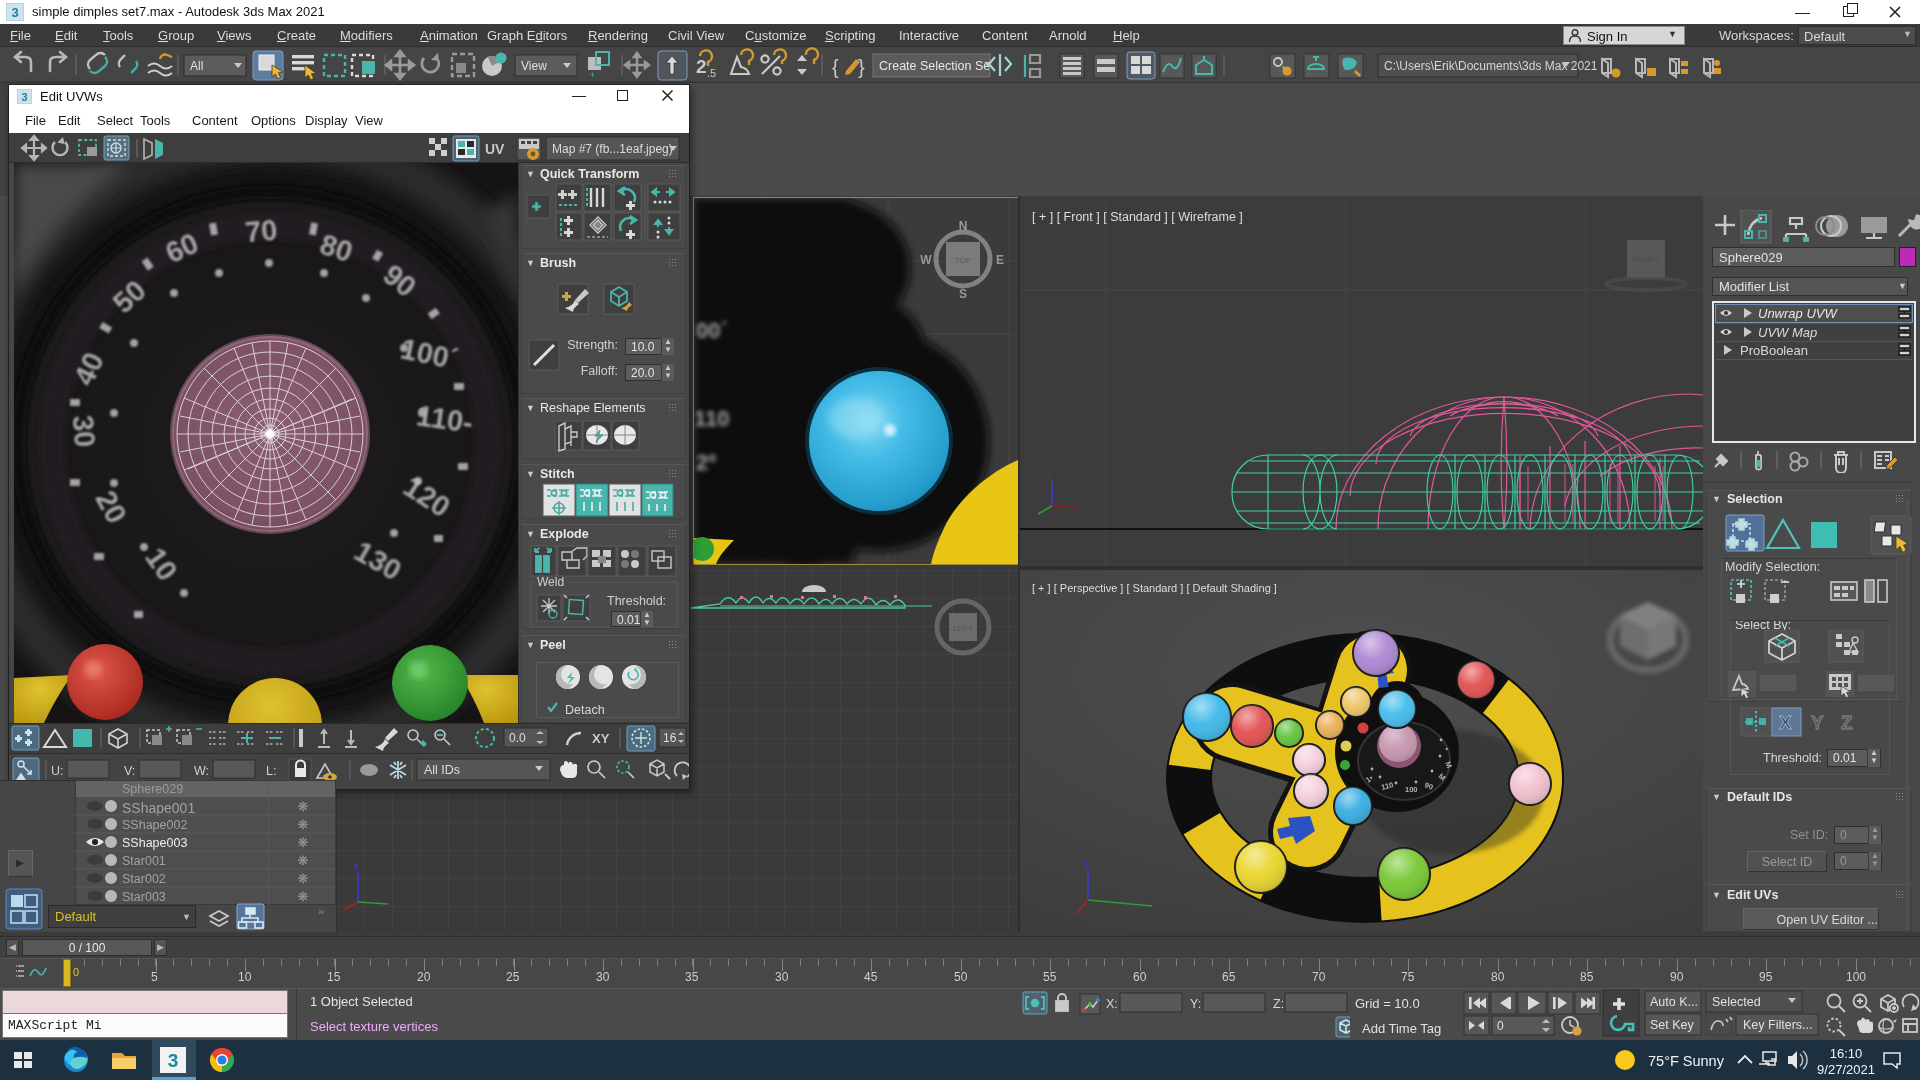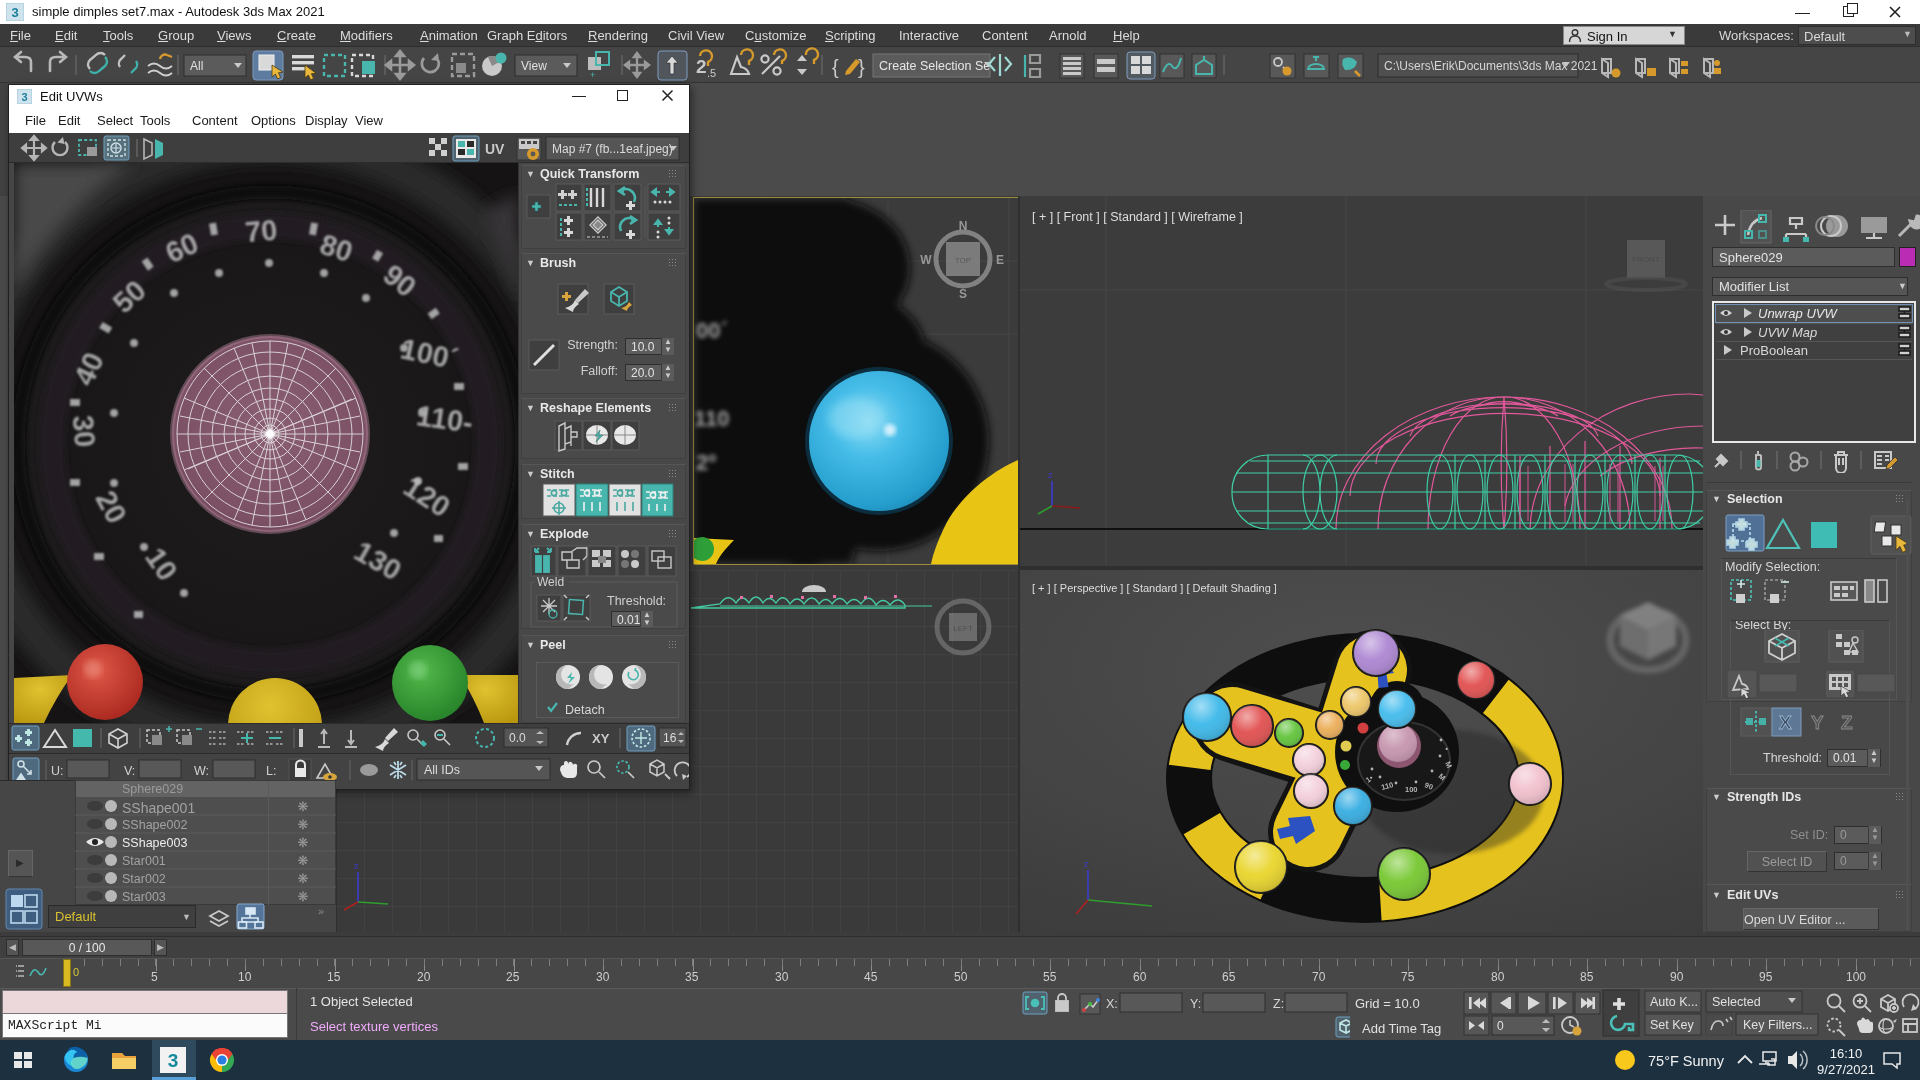--- a/index.html
+++ b/index.html
@@ -662,34 +662,34 @@
   <text x="70" y="21" font-size="19" font-weight="bold" fill="#565656" stroke="#8a8a8a" stroke-width="0.8" font-family="Liberation Sans">Y</text>
   <text x="100" y="21" font-size="19" font-weight="bold" fill="#565656" stroke="#8a8a8a" stroke-width="0.8" font-family="Liberation Sans">Z</text>
  </g>
 </svg>
 <div class="tx" style="left:1763px;top:751px;font-size:12.5px;color:#d6d6d6">Threshold:</div>
 <div class="fld" style="left:1827px;top:749px;width:54px;height:18px;font-size:12px;padding:1px 0 0 5px">0.01</div>
 <div class="spin" style="left:1867px;top:749px;height:18px">▲<br>▼</div>
 
 <div class="rollout" style="left:1706px;top:788px;width:206px;height:100px"></div>
 <div class="tx" style="left:1712px;top:792px;font-size:9px;color:#ccc">▼</div>
-<div class="tx" style="left:1727px;top:790px;font-weight:bold;font-size:12.5px;color:#e6e6e6">Strength IDs</div>
+<div class="tx" style="left:1727px;top:790px;font-weight:bold;font-size:12.5px;color:#e6e6e6">Default IDs</div>
 <div class="abs" style="left:1895px;top:792px;width:10px;height:9px;background:radial-gradient(circle 1px,#8a8a8a 40%,transparent 45%) 0 0/3px 3px"></div>
 <div class="tx" style="left:1790px;top:828px;font-size:12.5px;color:#8f8f8f">Set ID:</div>
 <div class="fld" style="left:1834px;top:826px;width:48px;height:18px;font-size:12px;padding:1px 0 0 5px;color:#999">0</div>
 <div class="spin" style="left:1868px;top:826px;height:18px;color:#999">▲<br>▼</div>
 <div class="btn" style="left:1747px;top:851px;width:80px;height:21px;font-size:12.5px;text-align:center;padding-top:3px;color:#9a9a9a;background:#515151">Select ID</div>
 <div class="fld" style="left:1834px;top:852px;width:48px;height:18px;font-size:12px;padding:1px 0 0 5px;color:#999">0</div>
 <div class="spin" style="left:1868px;top:852px;height:18px;color:#999">▲<br>▼</div>
 
 <div class="rollout" style="left:1706px;top:884px;width:206px;height:48px"></div>
 <div class="tx" style="left:1712px;top:890px;font-size:9px;color:#ccc">▼</div>
 <div class="tx" style="left:1727px;top:888px;font-weight:bold;font-size:12.5px;color:#e6e6e6">Edit UVs</div>
 <div class="abs" style="left:1895px;top:890px;width:10px;height:9px;background:radial-gradient(circle 1px,#8a8a8a 40%,transparent 45%) 0 0/3px 3px"></div>
-<div class="btn" style="left:1743px;top:908px;width:136px;height:22px;font-size:12.5px;text-align:left;padding-top:4px;background:#5a5a5a">Open UV Editor ...</div>
+<div class="btn" style="left:1743px;top:908px;width:136px;height:22px;font-size:12.5px;text-align:right;padding-top:4px;background:#5a5a5a">Open UV Editor ...</div>
 
 <div class="abs" style="left:1906px;top:500px;width:3px;height:430px;background:#505050"></div>
 
 <div class="abs" style="left:8px;top:84px;width:682px;height:706px;background:#464646;border:1px solid #202020;box-shadow:2px 3px 8px rgba(0,0,0,0.45)"></div>
 <div class="abs" style="left:9px;top:85px;width:680px;height:48px;background:#ffffff"></div>
 <svg class="abs" style="left:17px;top:89px" width="15" height="15" viewBox="0 0 15 15">
       <rect width="15" height="15" fill="#cfe3ec" stroke="#9fc6d8"></rect>
       <text x="7.5" y="12" font-size="11" font-weight="bold" fill="#1b7f9e" text-anchor="middle" font-family="Liberation Sans">3</text>
     </svg>
 <div class="tx" style="left:40px;top:89px;font-size:13px;color:#111">Edit UVWs</div>
@@ -956,21 +956,21 @@
       <line x1="13" y1="87" x2="33" y2="67" stroke="#e0e0e0" stroke-width="3"></line>
  <text x="97" y="71" font-size="12.5" fill="#d0d0d0" text-anchor="end" font-family="Liberation Sans">Strength:</text>
  <text x="97" y="97" font-size="12.5" fill="#d0d0d0" text-anchor="end" font-family="Liberation Sans">Falloff:</text>
 </svg>
 <div class="fld" style="left:625px;top:338px;width:49px;height:17px;font-size:12px;padding:1px 0 0 5px;background:#5d5d5d">10.0</div>
 <div class="spin" style="left:661px;top:338px;height:17px">▲<br>▼</div>
 <div class="fld" style="left:625px;top:364px;width:49px;height:17px;font-size:12px;padding:1px 0 0 5px;background:#5d5d5d">20.0</div>
 <div class="spin" style="left:661px;top:364px;height:17px">▲<br>▼</div>
 <div class="rollout" style="left:521px;top:398px;width:165px;height:61px"></div>
 <div class="tx" style="left:526px;top:403px;font-size:9px;color:#ccc">▼</div>
-<div class="tx" style="left:540px;top:401px;font-weight:bold;font-size:12.5px;color:#e8e8e8">Reshape Elements</div>
+<div class="tx" style="left:540px;top:401px;font-weight:normal;font-size:12.5px;color:#e8e8e8">Reshape Elements</div>
 <div class="abs" style="left:668px;top:403px;width:10px;height:9px;background:radial-gradient(circle 1px,#8a8a8a 40%,transparent 45%) 0 0/3px 3px"></div>
 <svg class="abs" style="left:521px;top:418px" width="165" height="40" viewBox="0 0 165 40">
  <rect x="34" y="3" width="27" height="29" fill="#3f3f3f" stroke="#5a5a5a"></rect>
       <g fill="none" stroke="#c9c9c9" stroke-width="1.4">
         <path d="M38 8 l6-3 v6 l6-3 v6 h6 v5 h-6 v5 l-6 2 v5 l-6 2 z M44 11 v18 M50 14 v14"></path>
       </g>
  <rect x="62" y="3" width="28" height="29" fill="#3f3f3f" stroke="#5a5a5a"></rect>
       <ellipse cx="76" cy="17" rx="11" ry="10" fill="#e8e8e8"></ellipse>
       <path d="M76 7 v20 M65 17 h22" stroke="#888" stroke-width="1"></path>
       <path d="M79 12 l-5 6 h4 l-3 6 l7-7 h-4 z" fill="#49b6ae" stroke="#2a6a66" stroke-width="0.5"></path>

